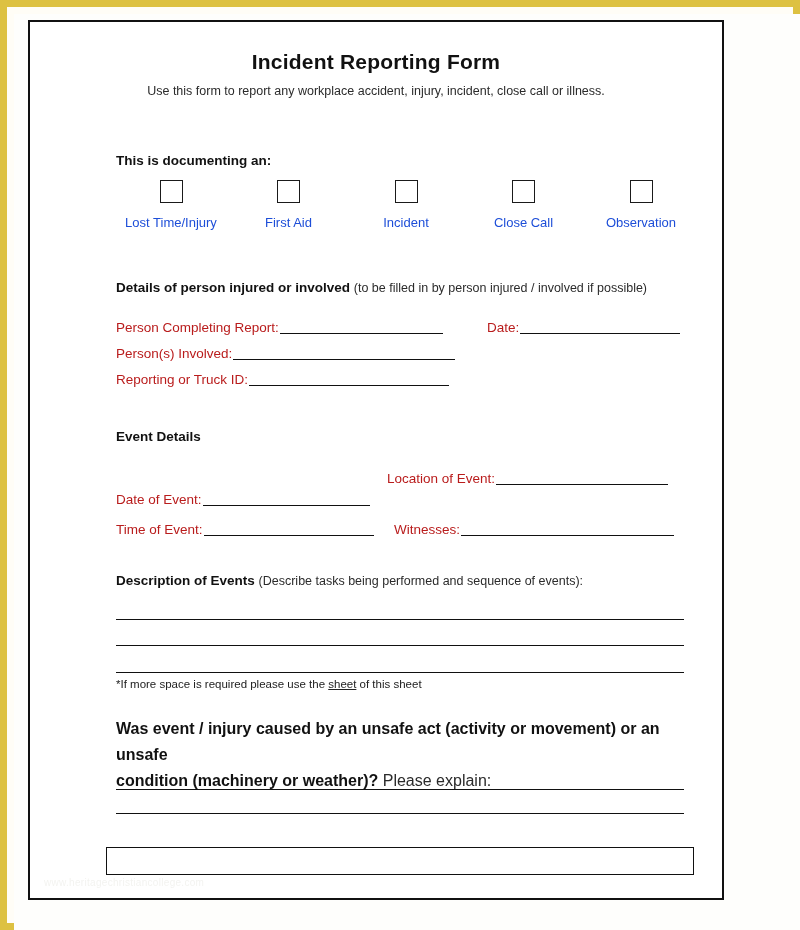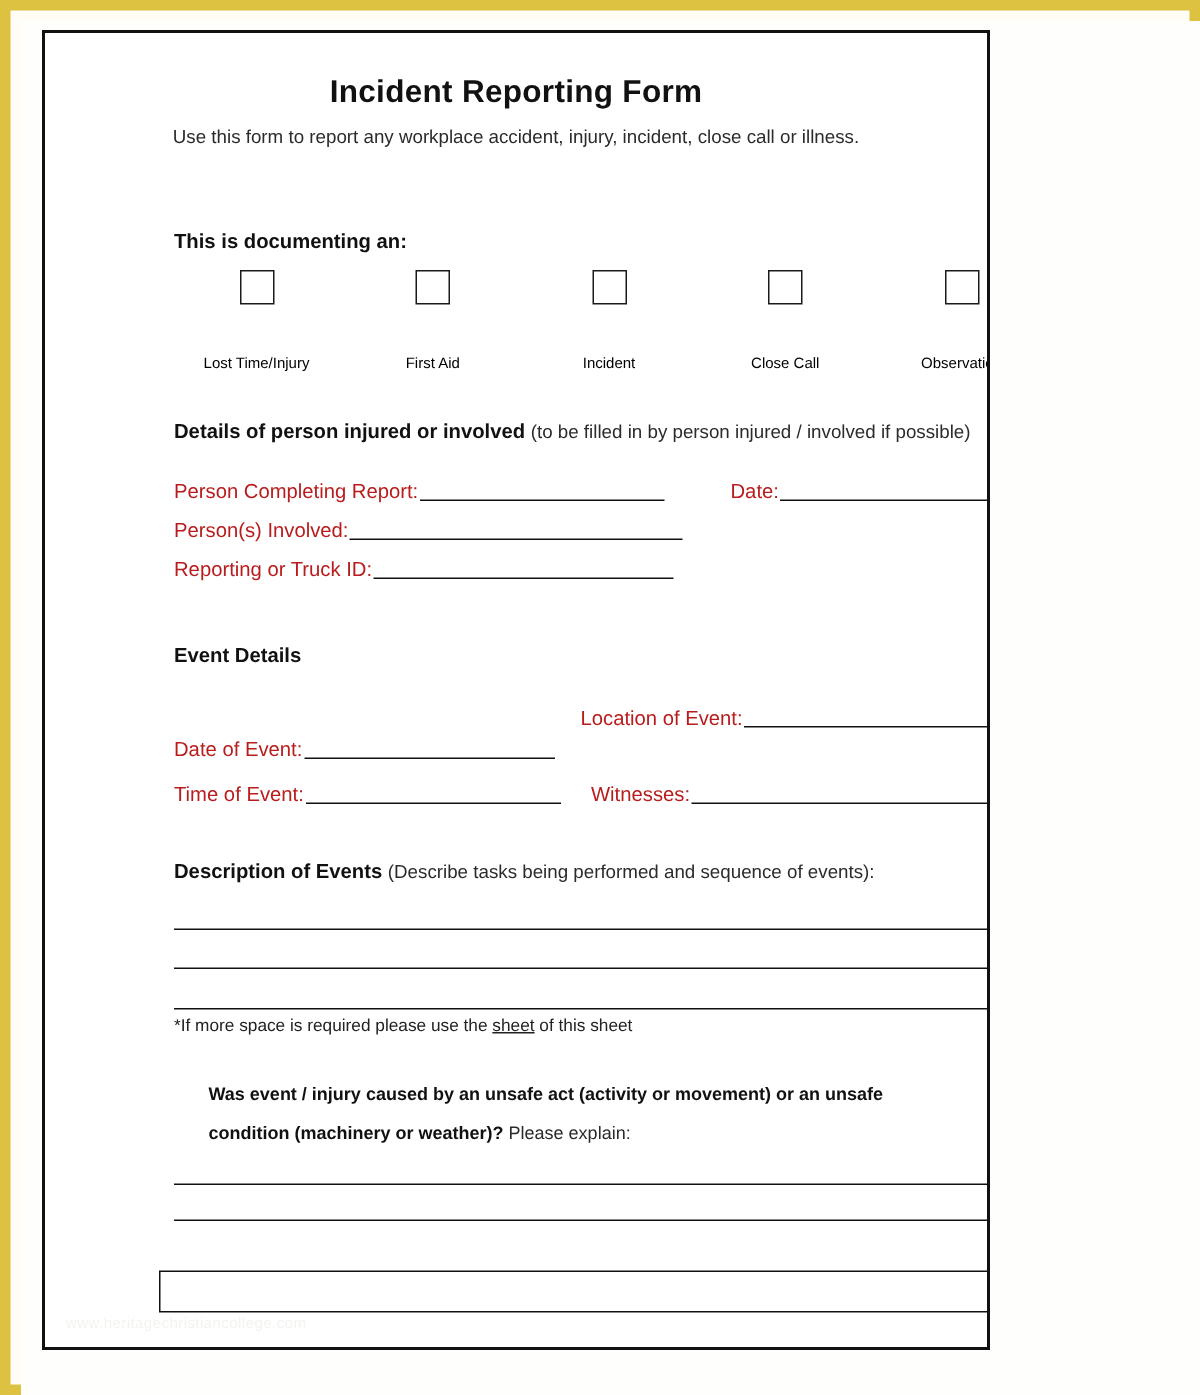--- a/index.html
+++ b/index.html
@@ -31,21 +31,21 @@
     width: 786px;
     height: 916px;
     background: #fefefc;
   }
 
   
   .sheet {
     position: absolute;
     left: 28px;
     top: 20px;
-    width: 632px;
+    width: 696px;
     height: 880px;
     box-sizing: border-box;
     border: 2px solid #111111;
     background: #ffffff;
     overflow: hidden;
   }
 
   .content {
     position: relative;
     width: 100%;
@@ -108,23 +108,23 @@
   }
   .cb-box {
     width: 21px;
     height: 21px;
     border: 1.5px solid #1a1a1a;
     background: #fff;
     margin: 0 auto;
     display: block;
   }
   .cb-label {
-    margin-top: 34px;
-    font-size: 10px;
-    color: #000000;
+    margin-top: 12px;
+    font-size: 13px;
+    color: #1d4ed8;
     white-space: nowrap;
   }
 
   
   .fld {
     position: absolute;
     font-size: 13.5px;
     color: #b91c1c;
     white-space: nowrap;
     display: flex;
@@ -149,25 +149,24 @@
   .note {
     position: absolute;
     font-size: 11.5px;
     color: #222;
   }
   .note u { text-decoration: underline; }
 
   
   .qblock {
     position: absolute;
-    font-size: 12px;
+    font-size: 16px;
     font-weight: bold;
     color: #111;
     line-height: 26px;
-    margin-left: 23px;
   }
   .qblock .plain {
     font-weight: normal;
     color: #2a2a2a;
   }
 
   
   .sigbox {
     position: absolute;
     box-sizing: border-box;

